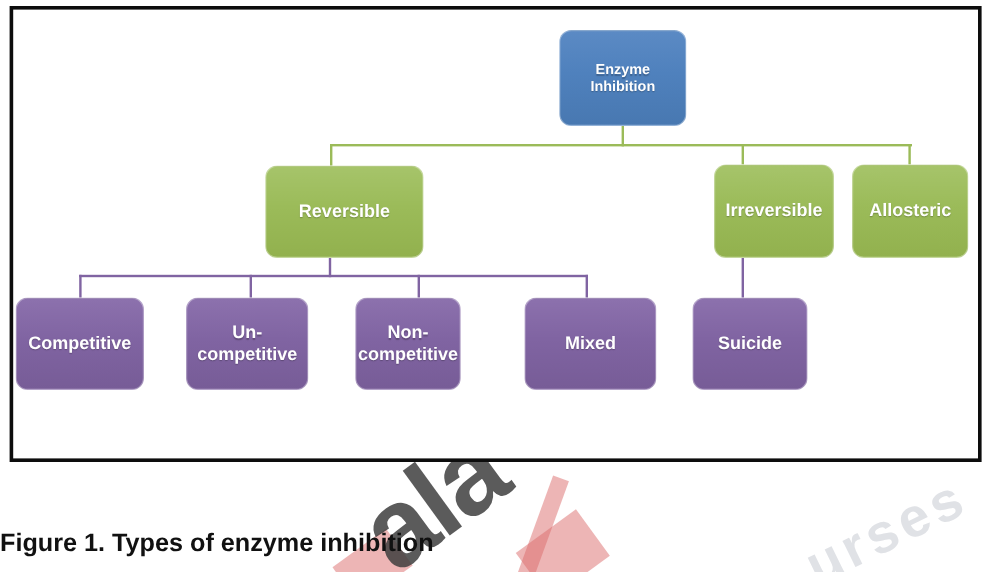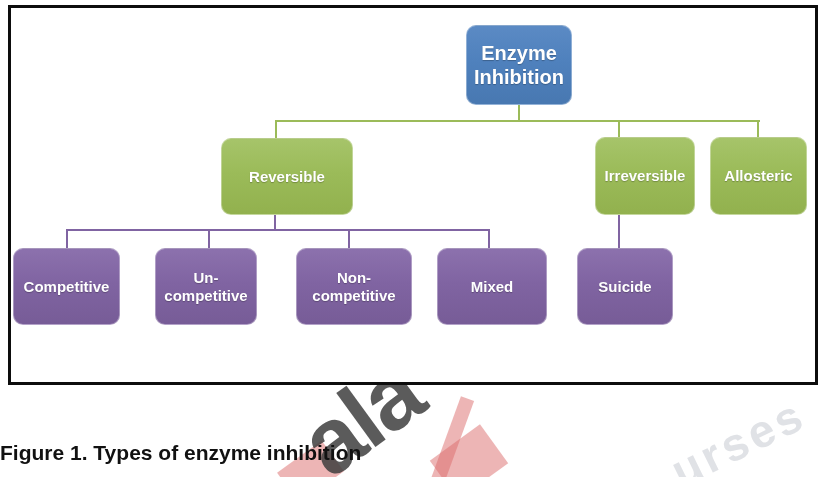--- a/index.html
+++ b/index.html
@@ -13,21 +13,21 @@
     border:3px solid #0d0d0d;background:#ffffff;box-sizing:border-box;z-index:3;
   }
   
   .node{
     position:absolute;border-radius:10px;display:flex;align-items:center;justify-content:center;
     text-align:center;color:#ffffff;font-weight:bold;z-index:4;box-sizing:border-box;
     border:1px solid rgba(255,255,255,0.35);
     text-shadow:0 1px 1px rgba(0,0,0,0.25);
     padding:2px 4px;line-height:1.2;
   }
-  .lvl1{background:linear-gradient(180deg,#5b8ac4 0%,#4f81bd 45%,#4878b1 100%);font-size:20px;}
+  .lvl1{background:linear-gradient(180deg,#5b8ac4 0%,#4f81bd 45%,#4878b1 100%);font-size:12px;}
   .lvl2{background:linear-gradient(180deg,#a6c46a 0%,#9bbb59 45%,#92b14e 100%);font-size:15px;}
   .lvl3{background:linear-gradient(180deg,#8c71ad 0%,#8064a2 45%,#775c97 100%);font-size:15px;}
   
   .conn{position:absolute;z-index:3;}
   .conn.green{background:#9bbb59;}
   .conn.purple{background:#8064a2;}
   
   .caption{
     position:absolute;left:0;top:441px;width:752px;
     font-size:21px;font-weight:bold;color:#111111;z-index:2;
@@ -88,21 +88,21 @@
 <div class="node lvl2" style="left:710px;top:137px;width:97px;height:78px;">
   <span>Allosteric</span>
 </div>
 
 <div class="node lvl3" style="left:13px;top:248px;width:107px;height:77px;">
   <span>Competitive</span>
 </div>
 <div class="node lvl3" style="left:155px;top:248px;width:102px;height:77px;">
   <span>Un-competitive</span>
 </div>
-<div class="node lvl3" style="left:296px;top:248px;width:116px;height:77px;">
+<div class="node lvl3" style="left:296px;top:248px;width:88px;height:77px;">
   <span>Non-competitive</span>
 </div>
 <div class="node lvl3" style="left:437px;top:248px;width:110px;height:77px;">
   <span>Mixed</span>
 </div>
 <div class="node lvl3" style="left:577px;top:248px;width:96px;height:77px;">
   <span>Suicide</span>
 </div>
 
 </body></html>

